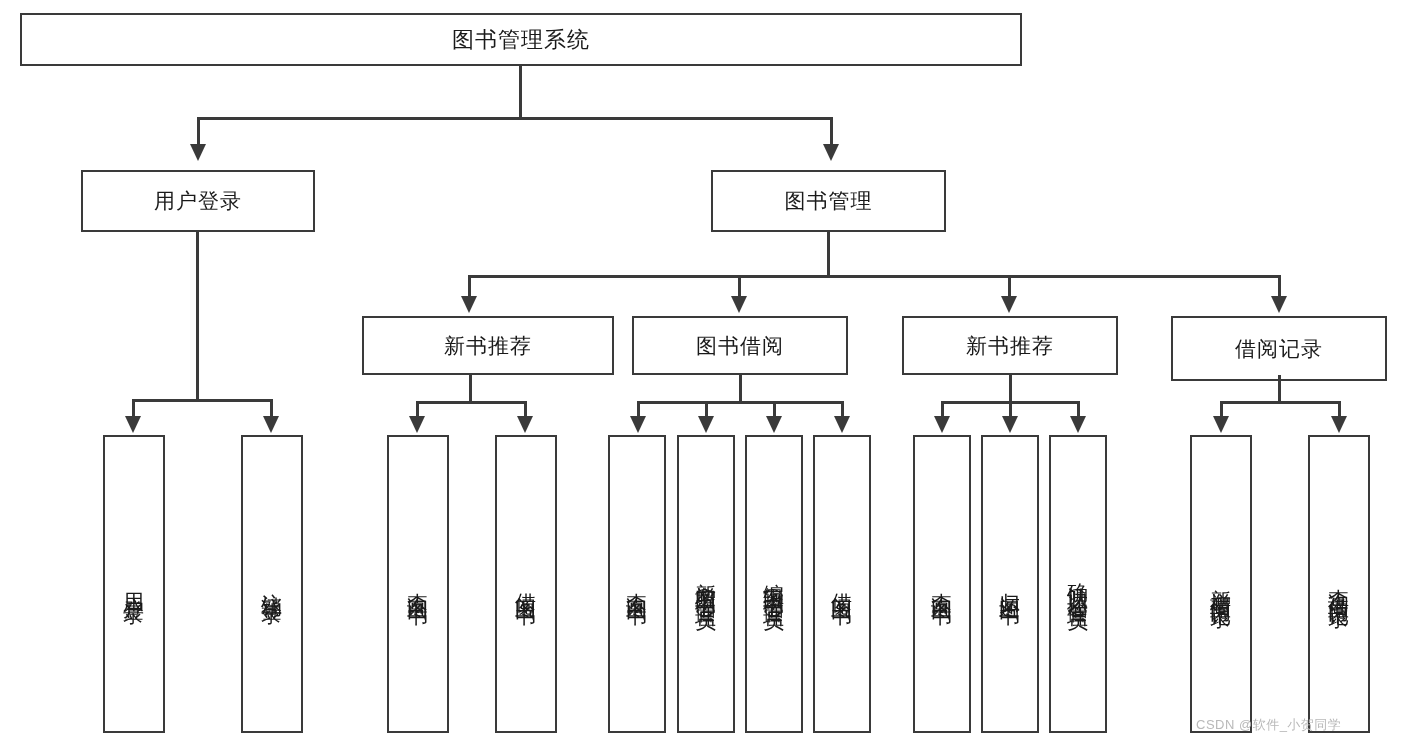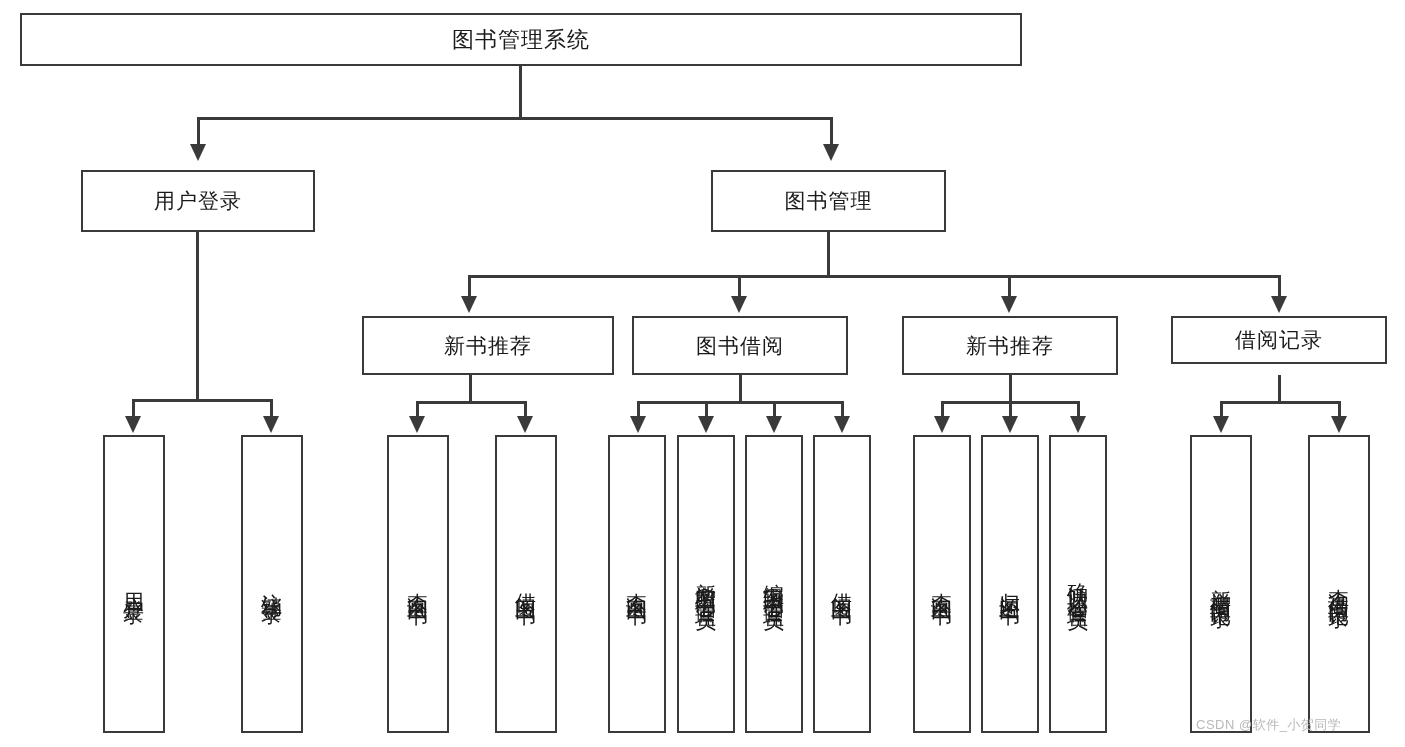--- a/index.html
+++ b/index.html
@@ -121,21 +121,21 @@
 
   <div class="node h" style="left:362px; top:316px; width:252px; height:59px;">
     <span class="lbl">新书推荐</span>
   </div>
   <div class="node h" style="left:632px; top:316px; width:216px; height:59px;">
     <span class="lbl">图书借阅</span>
   </div>
   <div class="node h" style="left:902px; top:316px; width:216px; height:59px;">
     <span class="lbl">新书推荐</span>
   </div>
-  <div class="node h" style="left:1171px; top:316px; width:216px; height:48px;">
+  <div class="node h" style="left:1171px; top:316px; width:216px; height:65px;">
     <span class="lbl">借阅记录</span>
   </div>
 
   <div class="ln v" style="left:469px; top:375px; width:2.5px; height:28px;"></div>
   <div class="ln h" style="left:416px; top:401px; width:110px; height:2.5px;"></div>
   <div class="ln v" style="left:416px; top:401px; width:2.5px; height:18px;"></div>
   <div class="arrow" style="left:409px; top:416px;"></div>
   <div class="ln v" style="left:524px; top:401px; width:2.5px; height:18px;"></div>
   <div class="arrow" style="left:517px; top:416px;"></div>
 

